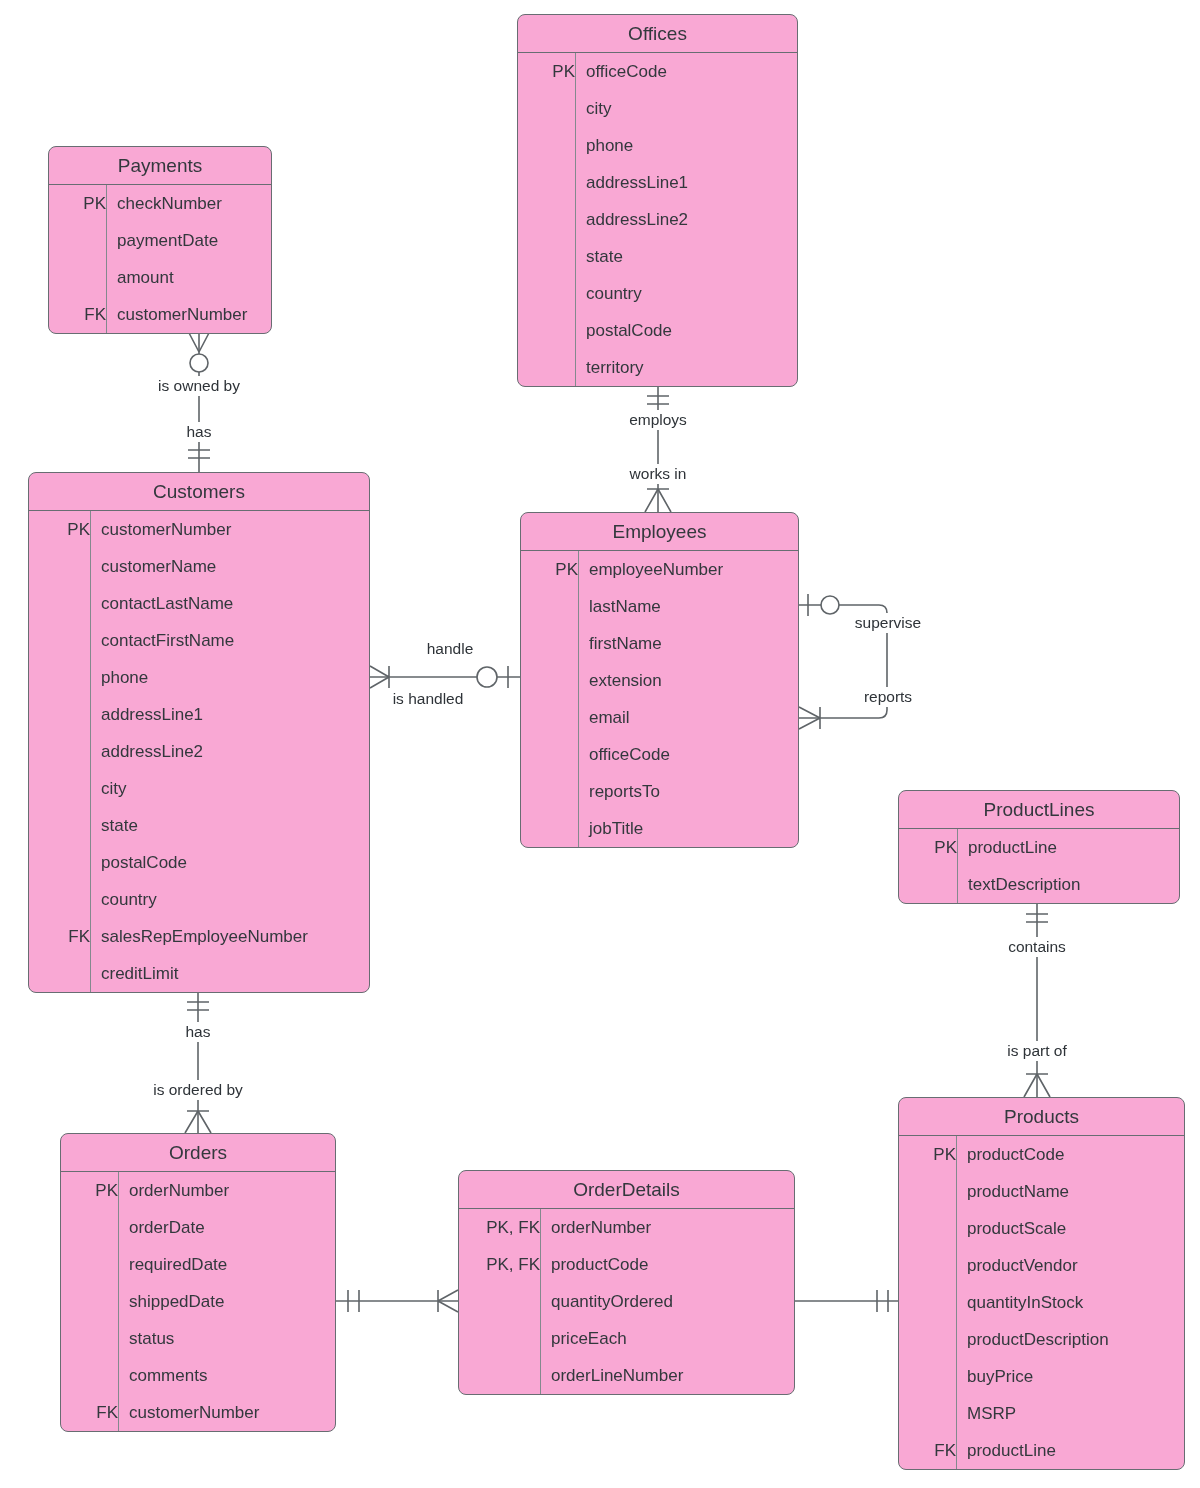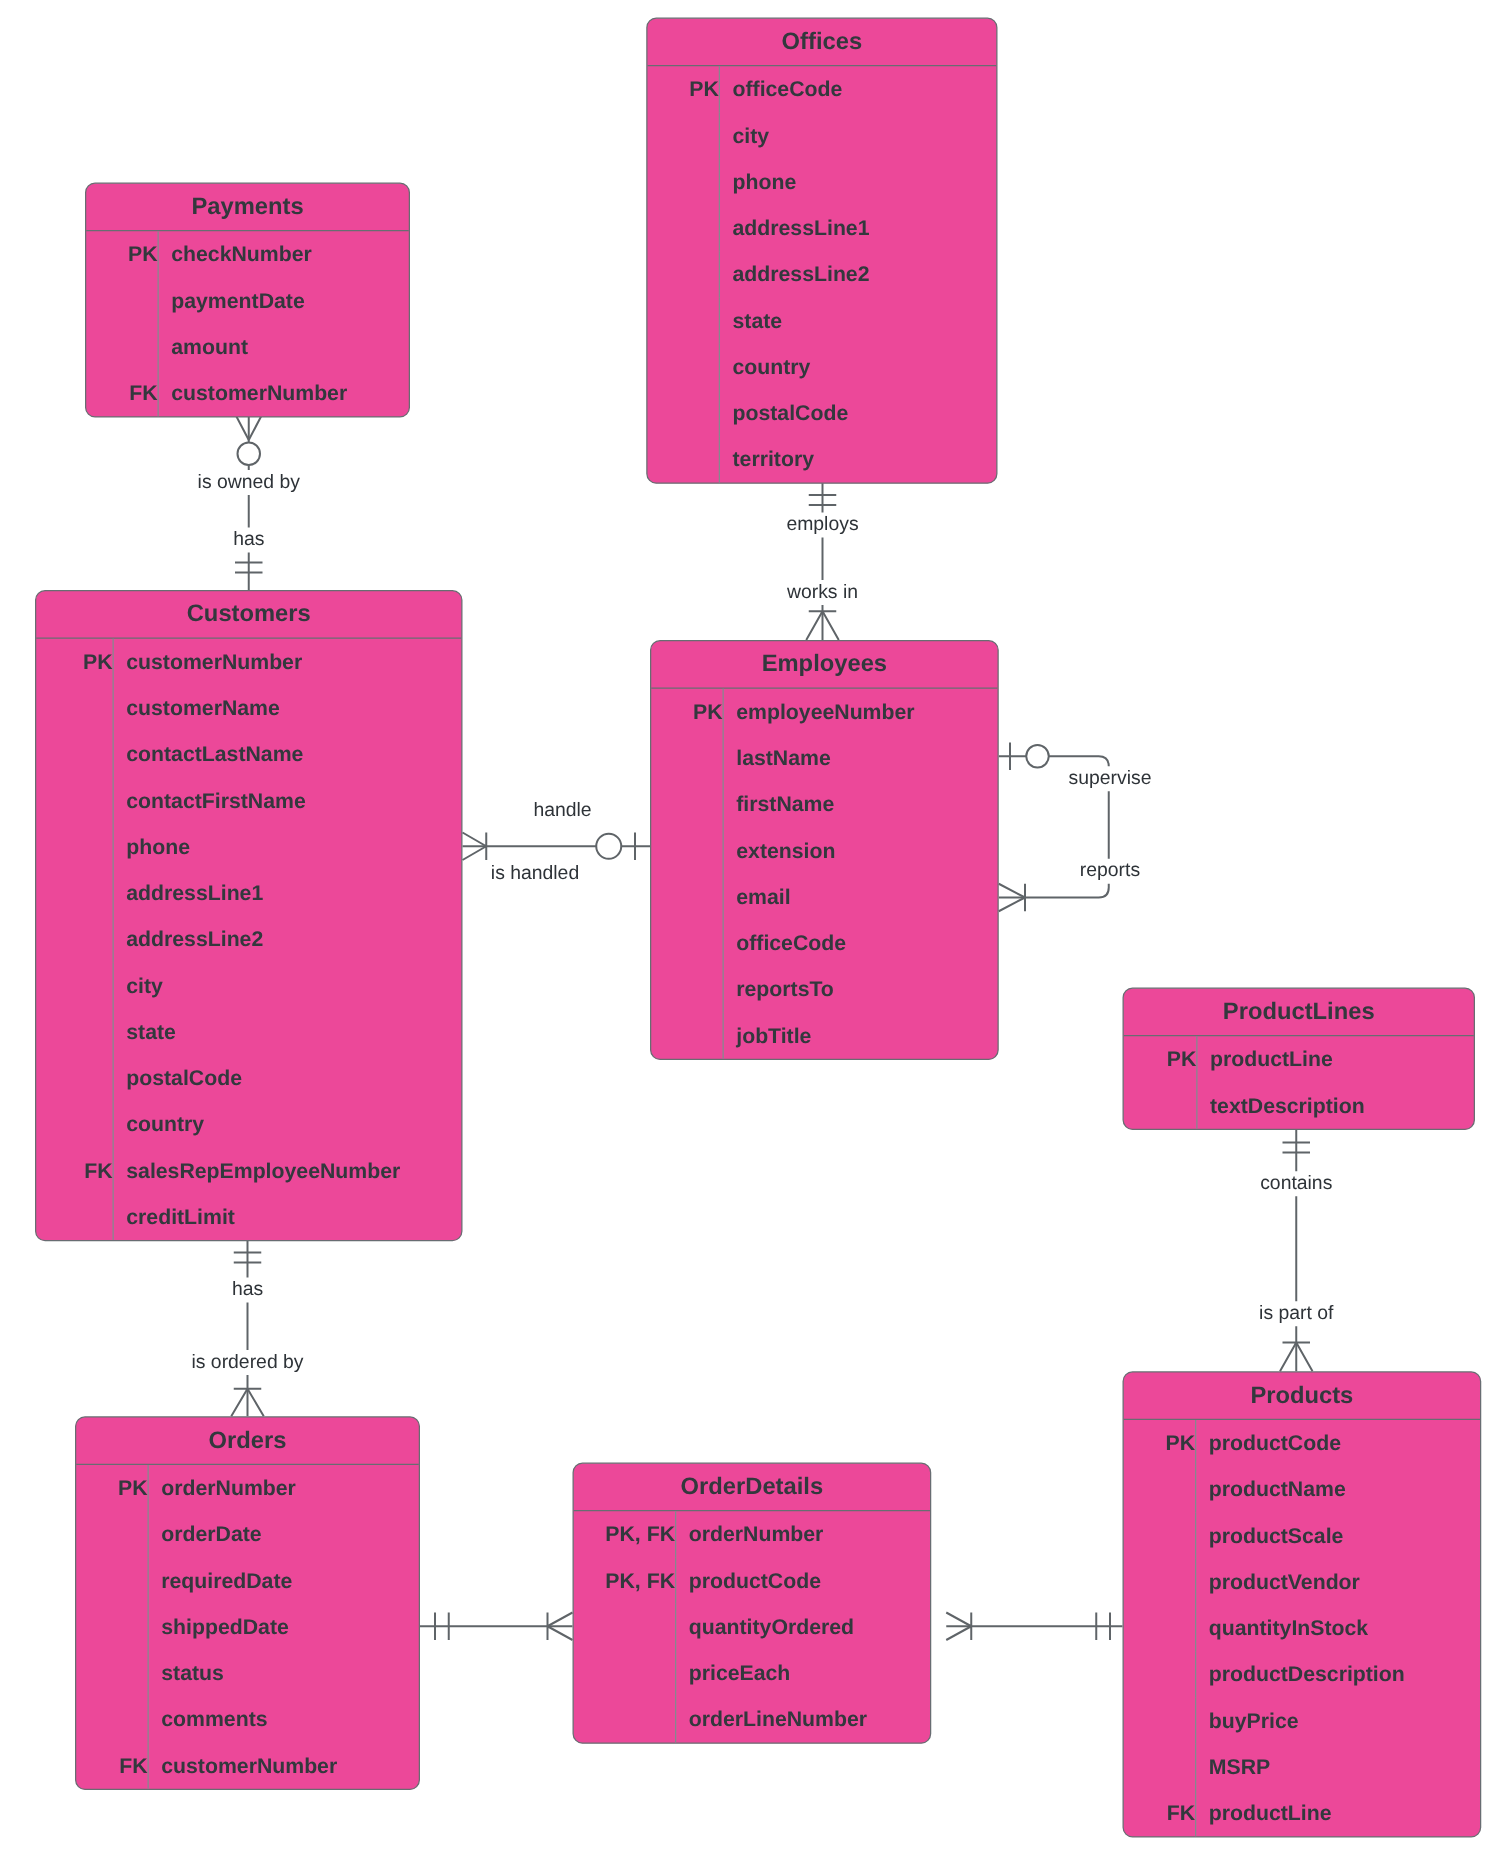--- a/index.html
+++ b/index.html
@@ -17,26 +17,25 @@
   }
   #connector-layer path, #connector-layer line{
     stroke:#5f6468;stroke-width:1.6;fill:none;
     stroke-linecap:butt;
   }
   #connector-layer circle{
     stroke:#5f6468;stroke-width:1.6;fill:#ffffff;
   }
   .entity{
     position:absolute;
-    background:#ec4899;
+    background:#f9a8d4;
     border:1.5px solid #686d72;
     border-radius:8px;
     box-sizing:border-box;
     z-index:2;
-    font-weight:bold;
   }
   .entity-title{
     height:37px;line-height:37px;
     text-align:center;
     font-size:19px;
     border-bottom:1.4px solid #686d72;
     color:#33383d;
     white-space:nowrap;
   }
   .entity-row{
@@ -63,27 +62,27 @@
     font-size:15.5px;
     font-weight:normal;
     color:#2e3338;
     background:#ffffff;
     padding:1px 5px;
     white-space:nowrap;
     z-index:3;
   }
   
   .e-offices      {left:517px;top:14px;  width:281px;--keyw:58px;}
-  .e-payments     {left:68px; top:146px; width:260px;--keyw:58px;}
+  .e-payments     {left:48px; top:146px; width:224px;--keyw:58px;}
   .e-customers    {left:28px; top:472px; width:342px;--keyw:62px;}
   .e-employees    {left:520px;top:512px; width:279px;--keyw:58px;}
   .e-productlines {left:898px;top:790px; width:282px;--keyw:59px;}
   .e-products     {left:898px;top:1097px;width:287px;--keyw:58px;}
   .e-orders       {left:60px; top:1133px;width:276px;--keyw:58px;}
-  .e-orderdetails {left:458px;top:1170px;width:287px;--keyw:82px;}
+  .e-orderdetails {left:458px;top:1170px;width:337px;--keyw:82px;}
   
   .l-is-owned-by  {left:199px; top:386px;}
   .l-has-payments {left:199px; top:432px;}
   .l-employs      {left:658px; top:420px;}
   .l-works-in     {left:658px; top:474px;}
   .l-handle       {left:450px; top:649px;}
   .l-is-handled   {left:428px; top:699px;}
   .l-supervise    {left:888px; top:623px;}
   .l-reports      {left:888px; top:697px;}
   .l-has-orders   {left:198px; top:1032px;}

